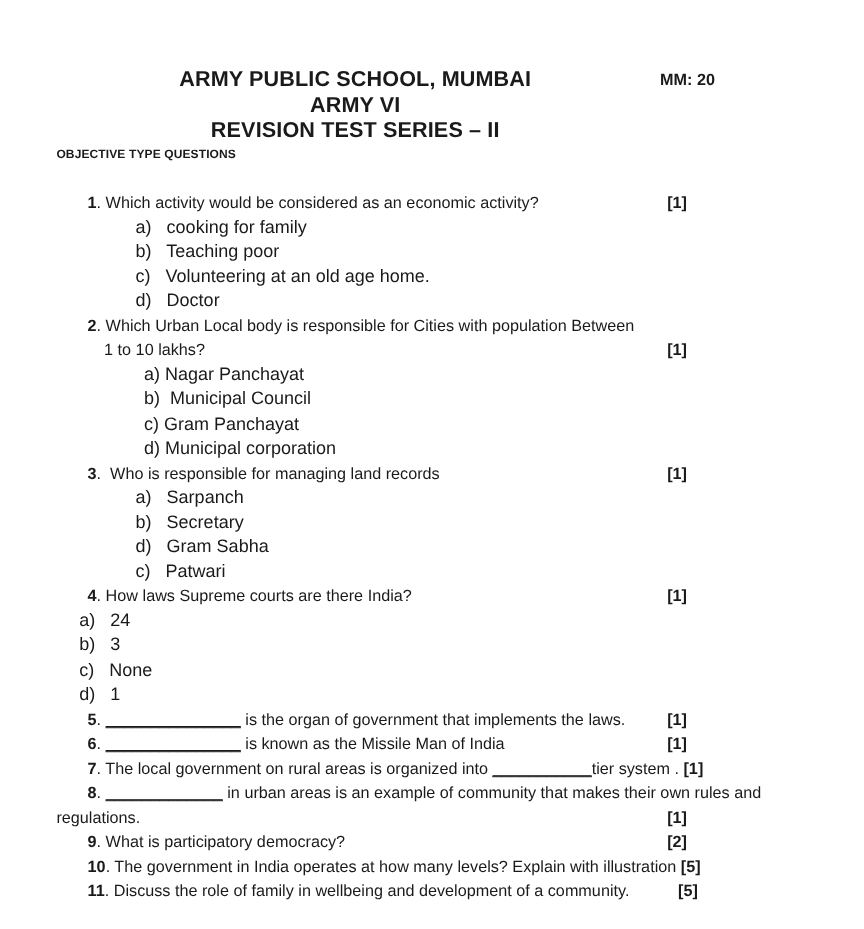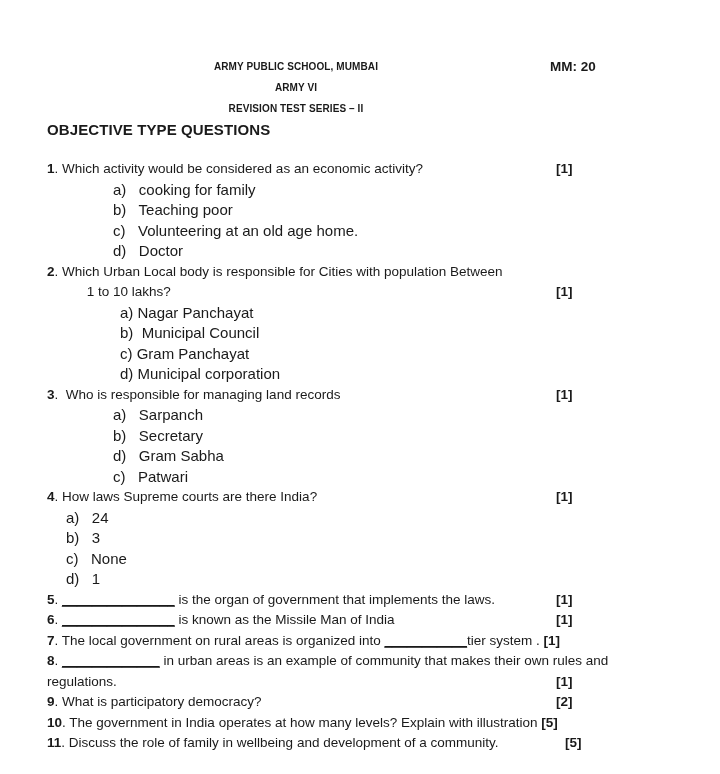--- a/index.html
+++ b/index.html
@@ -22,57 +22,58 @@
     background: #ffffff;
     box-sizing: border-box;
     padding: 56px 40px 0 47px;
   }
 
   
   .header-block {
     position: relative;
   }
   .header-line {
-    font-size: 10px;
+    font-size: 18px;
     font-weight: bold;
     text-align: center;
     letter-spacing: 0.1px;
     line-height: 21px;
     width: 498px;          
     margin: 0;
   }
   .mm-note {
     position: absolute;
     top: 0;
     left: 503px;
     font-size: 13.5px;
     font-weight: bold;
     line-height: 21px;
     white-space: nowrap;
   }
   .section-title {
-    font-size: 15px;
+    font-size: 10px;
     font-weight: bold;
     line-height: 21px;
     margin: 0;
     letter-spacing: 0.1px;
   }
 
   
   .questions {
     margin-top: 19px;
   }
   .q {
     position: relative;
     font-size: 13.5px;
     line-height: 20.5px;
   }
   .q-text {
     display: block;
     padding-right: 0;
+    margin-left: 26px;
   }
   .q-num {
     font-weight: bold;
   }
   .marks {
     font-weight: bold;
     font-size: 13.5px;
   }
   
   .marks-col {

